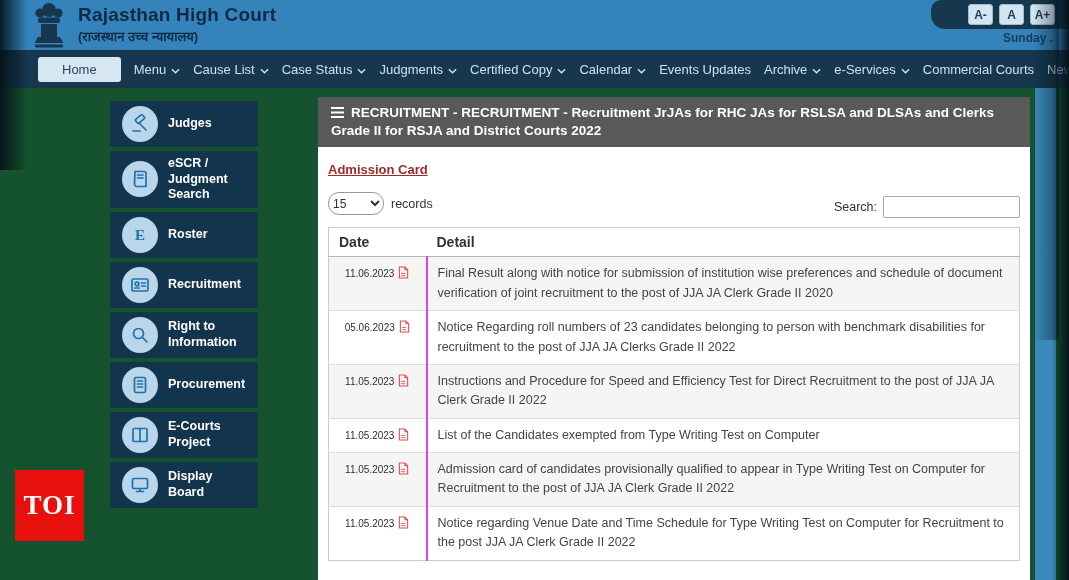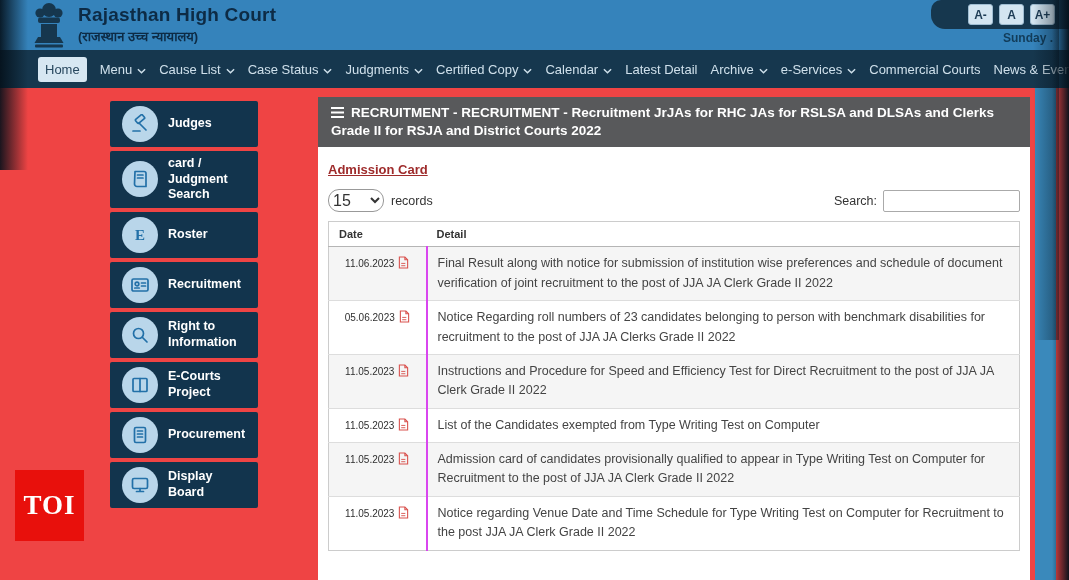--- a/index.html
+++ b/index.html
@@ -1,39 +1,39 @@
 <!DOCTYPE html>
 <html><head>
 <meta charset="utf-8">
 <style>
   * { margin:0; padding:0; box-sizing:border-box; }
   html,body { width:1069px; height:580px; }
   body { font-family:"Liberation Sans", sans-serif; }
-  .page { position:relative; width:1069px; height:580px; overflow:hidden; background:#ef4444; }
+  .page { position:relative; width:1069px; height:580px; overflow:hidden; background:#14532d; }
 
   
   .top-header { position:relative; height:50px; background:#3583bb; z-index:5; }
   .brand { display:flex; align-items:center; gap:10px; padding-left:30px; height:50px; }
   .emblem { width:38px; height:46px; flex:none; }
   .brand-title { font-size:19px; font-weight:bold; color:#0d2b45; letter-spacing:.2px; line-height:1.1; }
   .brand-sub { font-size:13px; font-weight:bold; color:#0d2b45; margin-top:1px; }
   .access-tab { position:absolute; top:0; right:0; width:138px; height:29px; background:#16374e;
                 border-radius:10px 0 0 14px; display:flex; align-items:center; justify-content:flex-end;
                 gap:6px; padding-right:14px; z-index:6; }
   .font-btn { min-width:25px; height:21px; background:#d3e5f1; color:#1d3c55; font-weight:bold;
               font-size:12px; border:1px solid #9fbdd2; border-radius:3px; display:flex;
               align-items:center; justify-content:center; cursor:pointer; }
   .day-label { position:absolute; top:31px; right:16px; font-size:12px; font-weight:bold; color:#123c59; }
 
   
   .main-nav { position:relative; height:38px; background:#16374e; display:flex; align-items:center;
               gap:13px; padding-left:38px; z-index:5; }
   .nav-item { color:#cfe0eb; font-size:13px; display:flex; align-items:center; gap:5px;
               cursor:pointer; white-space:nowrap; }
-  .nav-item.active { background:#d7e7f2; color:#28475e; padding:5px 7px; border-radius:3px; font-weight:normal; }
+  .nav-item.active { background:#d7e7f2; color:#28475e; padding:5px 24px; border-radius:3px; font-weight:normal; }
 
   
   .content { position:absolute; top:88px; left:0; right:0; bottom:0; }
   .right-strip { position:absolute; top:0; right:13px; width:21px; bottom:0; background:#3a89bb; }
 
   
   .sidebar { position:absolute; left:110px; top:13px; width:148px; display:flex; flex-direction:column; gap:4px; }
   .side-item { background:#12344d; border-radius:2px; display:flex; align-items:center; gap:10px;
                padding:5px 12px; min-height:46px; color:#fff; font-weight:bold; font-size:12.5px;
                line-height:1.25; cursor:pointer; }
@@ -44,28 +44,28 @@
   .panel { position:absolute; left:318px; top:9px; width:712px; height:620px; }
   .panel-header { background:#58595b; color:#fff; font-weight:bold; font-size:13.5px;
                   padding:7px 13px; line-height:1.35; }
   .panel-header .list-icon { display:inline-block; margin-right:7px; position:relative; top:1px; }
   .panel-body { background:#ffffff; padding:8px 10px 0; min-height:540px; }
   .admission-link { display:block; color:#9e2b2b; font-weight:bold; font-size:13px;
                     text-decoration:underline; margin:7px 0 12px; cursor:pointer; }
   .controls { display:flex; justify-content:space-between; align-items:center; margin-bottom:9px;
               font-size:12.5px; color:#333; }
   .records-group { display:flex; align-items:center; gap:7px; }
-  .records-select { width:56px; height:23px; font-size:16px; border:1px solid #999; border-radius:11px;
+  .records-select { width:56px; height:23px; font-size:12px; border:1px solid #999; border-radius:11px;
                     background:#fff; color:#333; }
-  .search-group { display:flex; align-items:center; gap:6px; }
+  .search-group { display:flex; align-items:center; gap:6px;margin-top:7px; }
   .search-input { width:137px; height:22px; border:1px solid #aaa; border-radius:2px; padding:0 4px; font-size:12px; }
 
   table.notice-table { width:100%; border-collapse:collapse; font-size:12.5px; color:#444;
                        border:1px solid #ccc; }
-  .notice-table th { text-align:left; font-size:11px; color:#333; padding:6px 10px;
+  .notice-table th { text-align:left; font-size:14px; color:#333; padding:6px 10px;
                      border-bottom:1px solid #b5b5b5; font-weight:bold; background:#fff; }
   .notice-table th.col-date { width:98px; }
   .notice-table td { padding:7px 10px; border-top:1px solid #ddd; vertical-align:top; line-height:1.55; }
   .notice-table td.cell-date { text-align:center; white-space:nowrap; font-size:10px; color:#2f2f2f;
                                border-right:2px solid #d946ef; cursor:pointer; }
   .notice-table tbody tr:nth-child(odd) { background:#f5f5f5; }
   .cell-date .pdf-icon { display:inline-block; margin-left:4px; position:relative; top:2px; }
   .cell-date.linked { color:#3e7cbf; }
 
   
@@ -146,21 +146,21 @@
             <polyline points="1,1 5,5 9,1" fill="none" stroke="#cfe0eb" stroke-width="1.6"></polyline>
           </svg></span>
       </div>
       <div class="nav-item">
         <span>Calendar</span>
         <span><svg width="9" height="6" viewBox="0 0 10 6">
             <polyline points="1,1 5,5 9,1" fill="none" stroke="#cfe0eb" stroke-width="1.6"></polyline>
           </svg></span>
       </div>
       <div class="nav-item">
-        <span>Latest Detail</span>
+        <span>Events Updates</span>
       </div>
       <div class="nav-item">
         <span>Archive</span>
         <span><svg width="9" height="6" viewBox="0 0 10 6">
             <polyline points="1,1 5,5 9,1" fill="none" stroke="#cfe0eb" stroke-width="1.6"></polyline>
           </svg></span>
       </div>
       <div class="nav-item">
         <span>e-Services</span>
         <span><svg width="9" height="6" viewBox="0 0 10 6">
@@ -194,21 +194,21 @@
         <div class="side-item">
           <span class="icon-circle">
             <svg width="20" height="20" viewBox="0 0 20 20">
               <g fill="none" stroke="#2270a8" stroke-width="1.7" stroke-linecap="round" stroke-linejoin="round">
                 <path d="M5 2.5 h9 a2 2 0 0 1 2 2 v13 h-9 a2.5 2.5 0 0 1 -2.5 -2.5 z"></path>
                 <line x1="7.5" y1="6" x2="13" y2="6"></line>
                 <line x1="7.5" y1="9" x2="13" y2="9"></line>
               </g>
             </svg>
           </span>
-          <span>card / Judgment Search</span>
+          <span>eSCR / Judgment Search</span>
         </div>
         <div class="side-item">
           <span class="icon-circle">
             <svg width="20" height="20" viewBox="0 0 20 20">
               <text x="10" y="15" text-anchor="middle" font-family="Liberation Serif, serif" font-size="15" font-weight="bold" fill="#2270a8">E</text>
             </svg>
           </span>
           <span>Roster</span>
         </div>
         <div class="side-item">
@@ -233,39 +233,39 @@
                 <line x1="12.5" y1="12.5" x2="17" y2="17"></line>
               </g>
             </svg>
           </span>
           <span>Right to Information</span>
         </div>
         <div class="side-item">
           <span class="icon-circle">
             <svg width="20" height="20" viewBox="0 0 20 20">
               <g fill="none" stroke="#2270a8" stroke-width="1.7" stroke-linecap="round" stroke-linejoin="round">
-                <rect x="3" y="3.5" width="14" height="13" rx="1"></rect>
-                <line x1="10" y1="3.5" x2="10" y2="16.5"></line>
-              </g>
-            </svg>
-          </span>
-          <span>E-Courts Project</span>
-        </div>
-        <div class="side-item">
-          <span class="icon-circle">
-            <svg width="20" height="20" viewBox="0 0 20 20">
-              <g fill="none" stroke="#2270a8" stroke-width="1.7" stroke-linecap="round" stroke-linejoin="round">
                 <rect x="4.5" y="2.5" width="11" height="15" rx="1.5"></rect>
                 <line x1="7.5" y1="6" x2="12.5" y2="6"></line>
                 <line x1="7.5" y1="9" x2="12.5" y2="9"></line>
                 <line x1="7.5" y1="12" x2="12.5" y2="12"></line>
               </g>
             </svg>
           </span>
           <span>Procurement</span>
+        </div>
+        <div class="side-item">
+          <span class="icon-circle">
+            <svg width="20" height="20" viewBox="0 0 20 20">
+              <g fill="none" stroke="#2270a8" stroke-width="1.7" stroke-linecap="round" stroke-linejoin="round">
+                <rect x="3" y="3.5" width="14" height="13" rx="1"></rect>
+                <line x1="10" y1="3.5" x2="10" y2="16.5"></line>
+              </g>
+            </svg>
+          </span>
+          <span>E-Courts Project</span>
         </div>
         <div class="side-item">
           <span class="icon-circle">
             <svg width="20" height="20" viewBox="0 0 20 20">
               <g fill="none" stroke="#2270a8" stroke-width="1.7" stroke-linecap="round" stroke-linejoin="round">
                 <rect x="2.5" y="3.5" width="15" height="10" rx="1.5"></rect>
                 <line x1="10" y1="13.5" x2="10" y2="16"></line>
                 <line x1="6.5" y1="16.5" x2="13.5" y2="16.5"></line>
               </g>
             </svg>
@@ -308,21 +308,21 @@
           <tbody id="tableBody">
               <tr>
                 <td class="cell-date"><span>11.06.2023</span><span class="pdf-icon"><svg width="11" height="13" viewBox="0 0 12 14">
                       <g fill="none" stroke="#d9534f" stroke-width="1.2">
                         <path d="M1.5 1 h6 l3 3 v9 h-9 z"></path>
                         <path d="M7.5 1 v3 h3"></path>
                       </g>
                       <line x1="3.5" y1="8" x2="8" y2="8" stroke="#d9534f" stroke-width="1"></line>
                       <line x1="3.5" y1="10.5" x2="8" y2="10.5" stroke="#d9534f" stroke-width="1"></line>
                     </svg></span></td>
-                <td class="cell-detail">Final Result along with notice for submission of institution wise preferences and schedule of document verification of joint recruitment to the post of JJA JA Clerk Grade II 2022</td>
+                <td class="cell-detail">Final Result along with notice for submission of institution wise preferences and schedule of document verification of joint recruitment to the post of JJA JA Clerk Grade II 2020</td>
               </tr>
               <tr>
                 <td class="cell-date"><span>05.06.2023</span><span class="pdf-icon"><svg width="11" height="13" viewBox="0 0 12 14">
                       <g fill="none" stroke="#d9534f" stroke-width="1.2">
                         <path d="M1.5 1 h6 l3 3 v9 h-9 z"></path>
                         <path d="M7.5 1 v3 h3"></path>
                       </g>
                       <line x1="3.5" y1="8" x2="8" y2="8" stroke="#d9534f" stroke-width="1"></line>
                       <line x1="3.5" y1="10.5" x2="8" y2="10.5" stroke="#d9534f" stroke-width="1"></line>
                     </svg></span></td>

